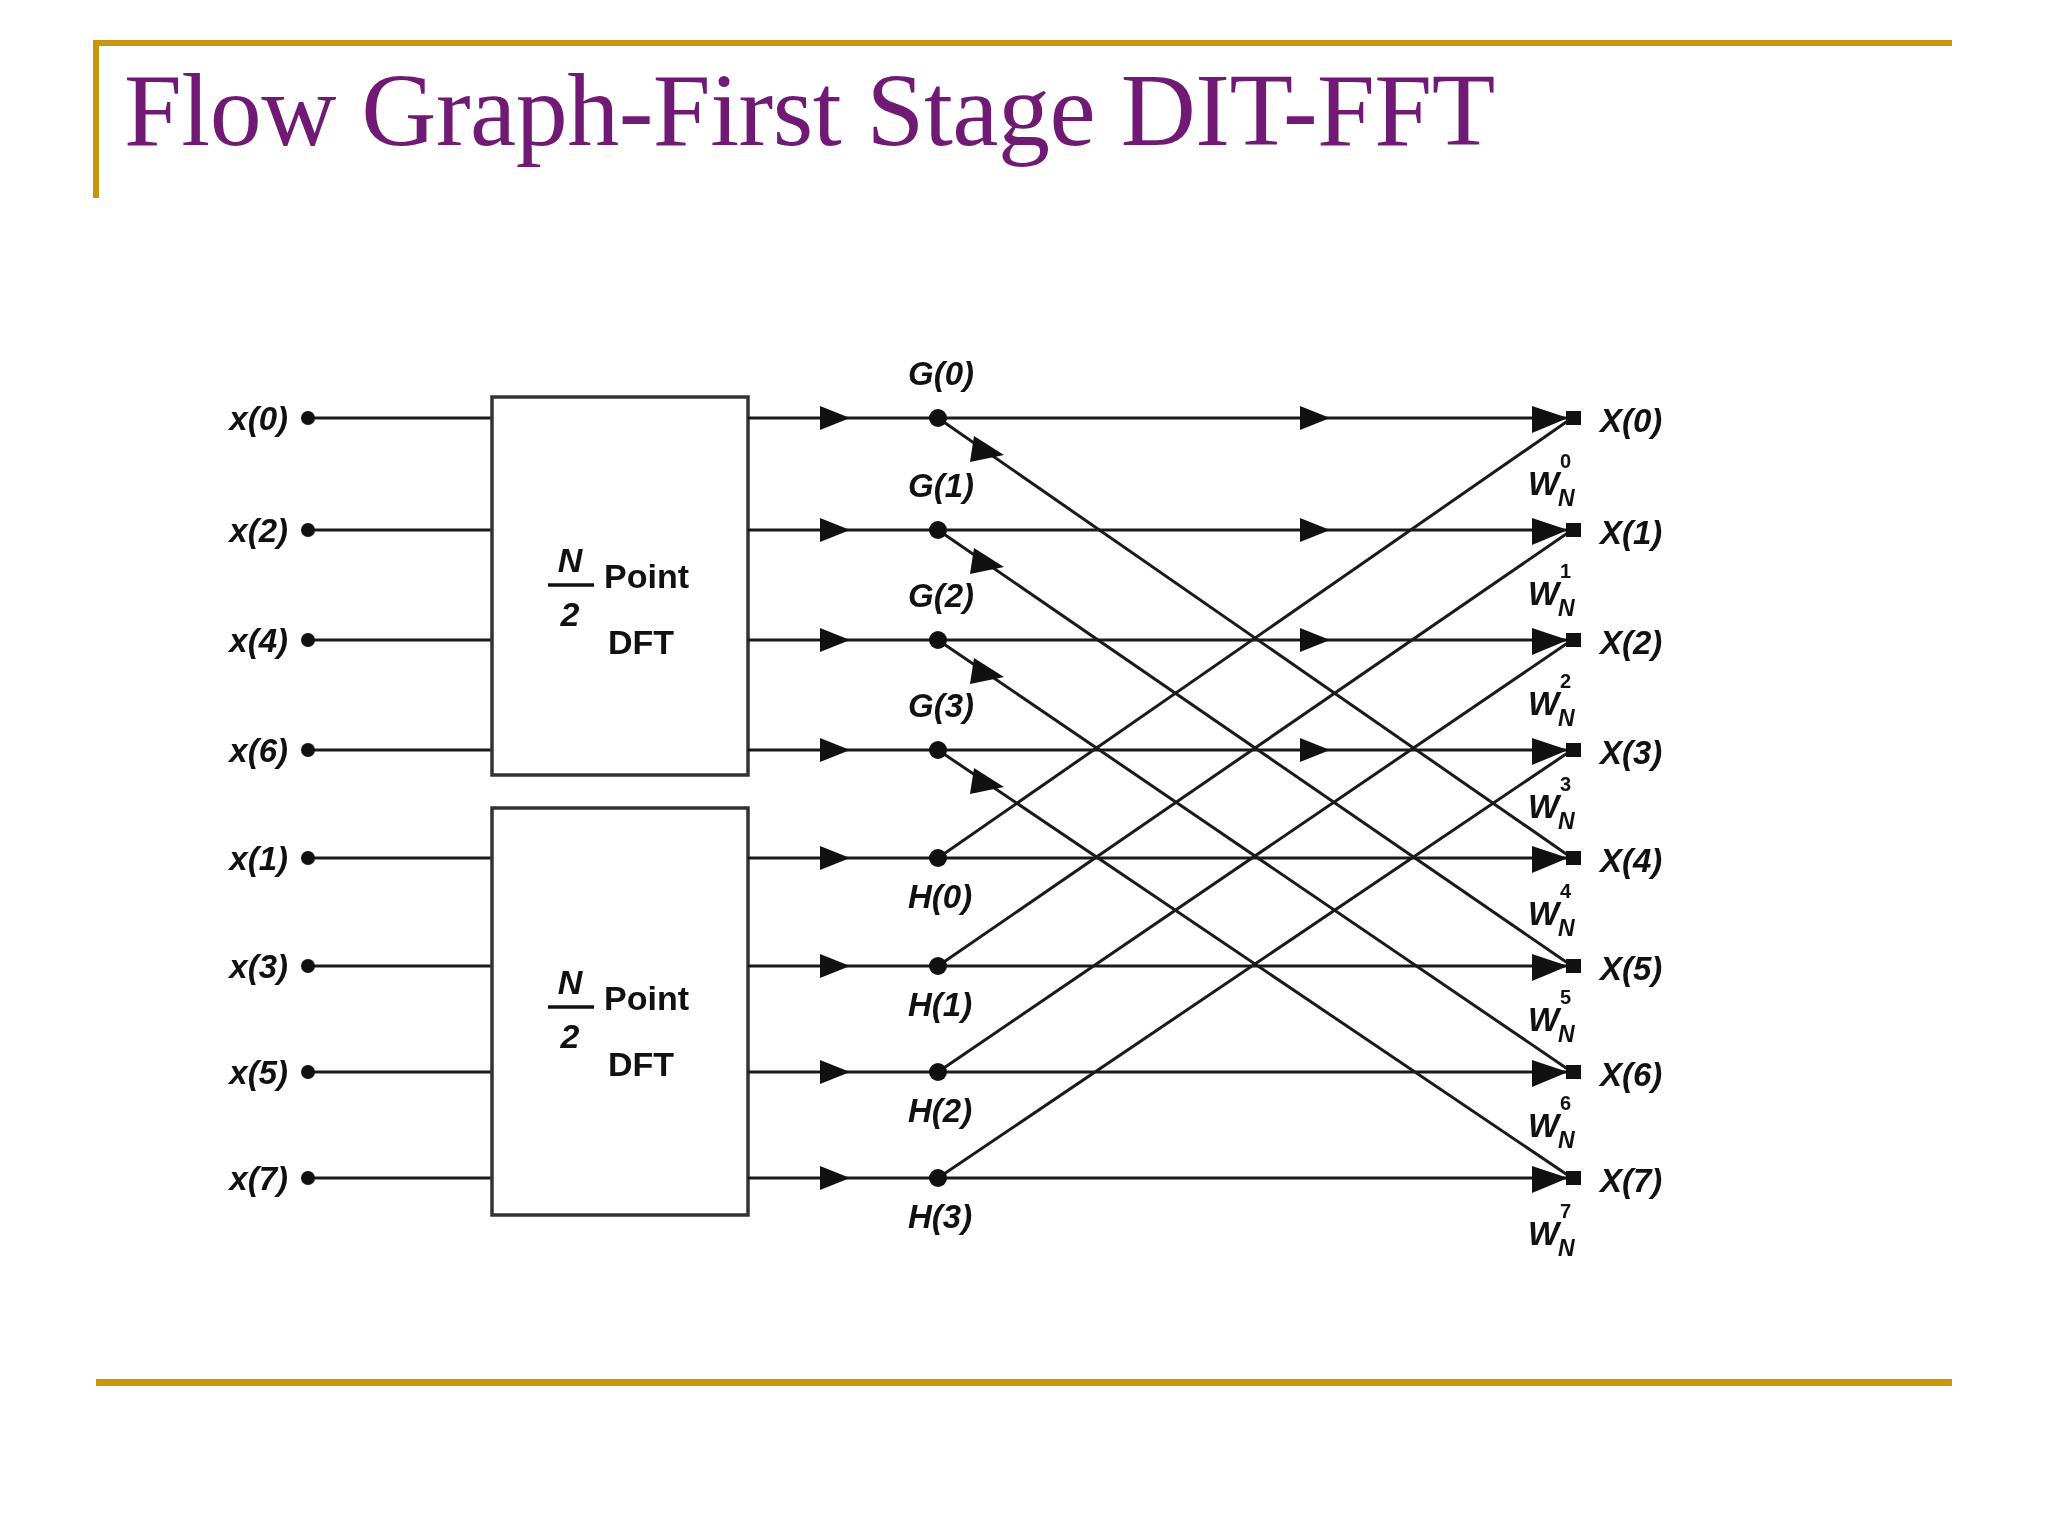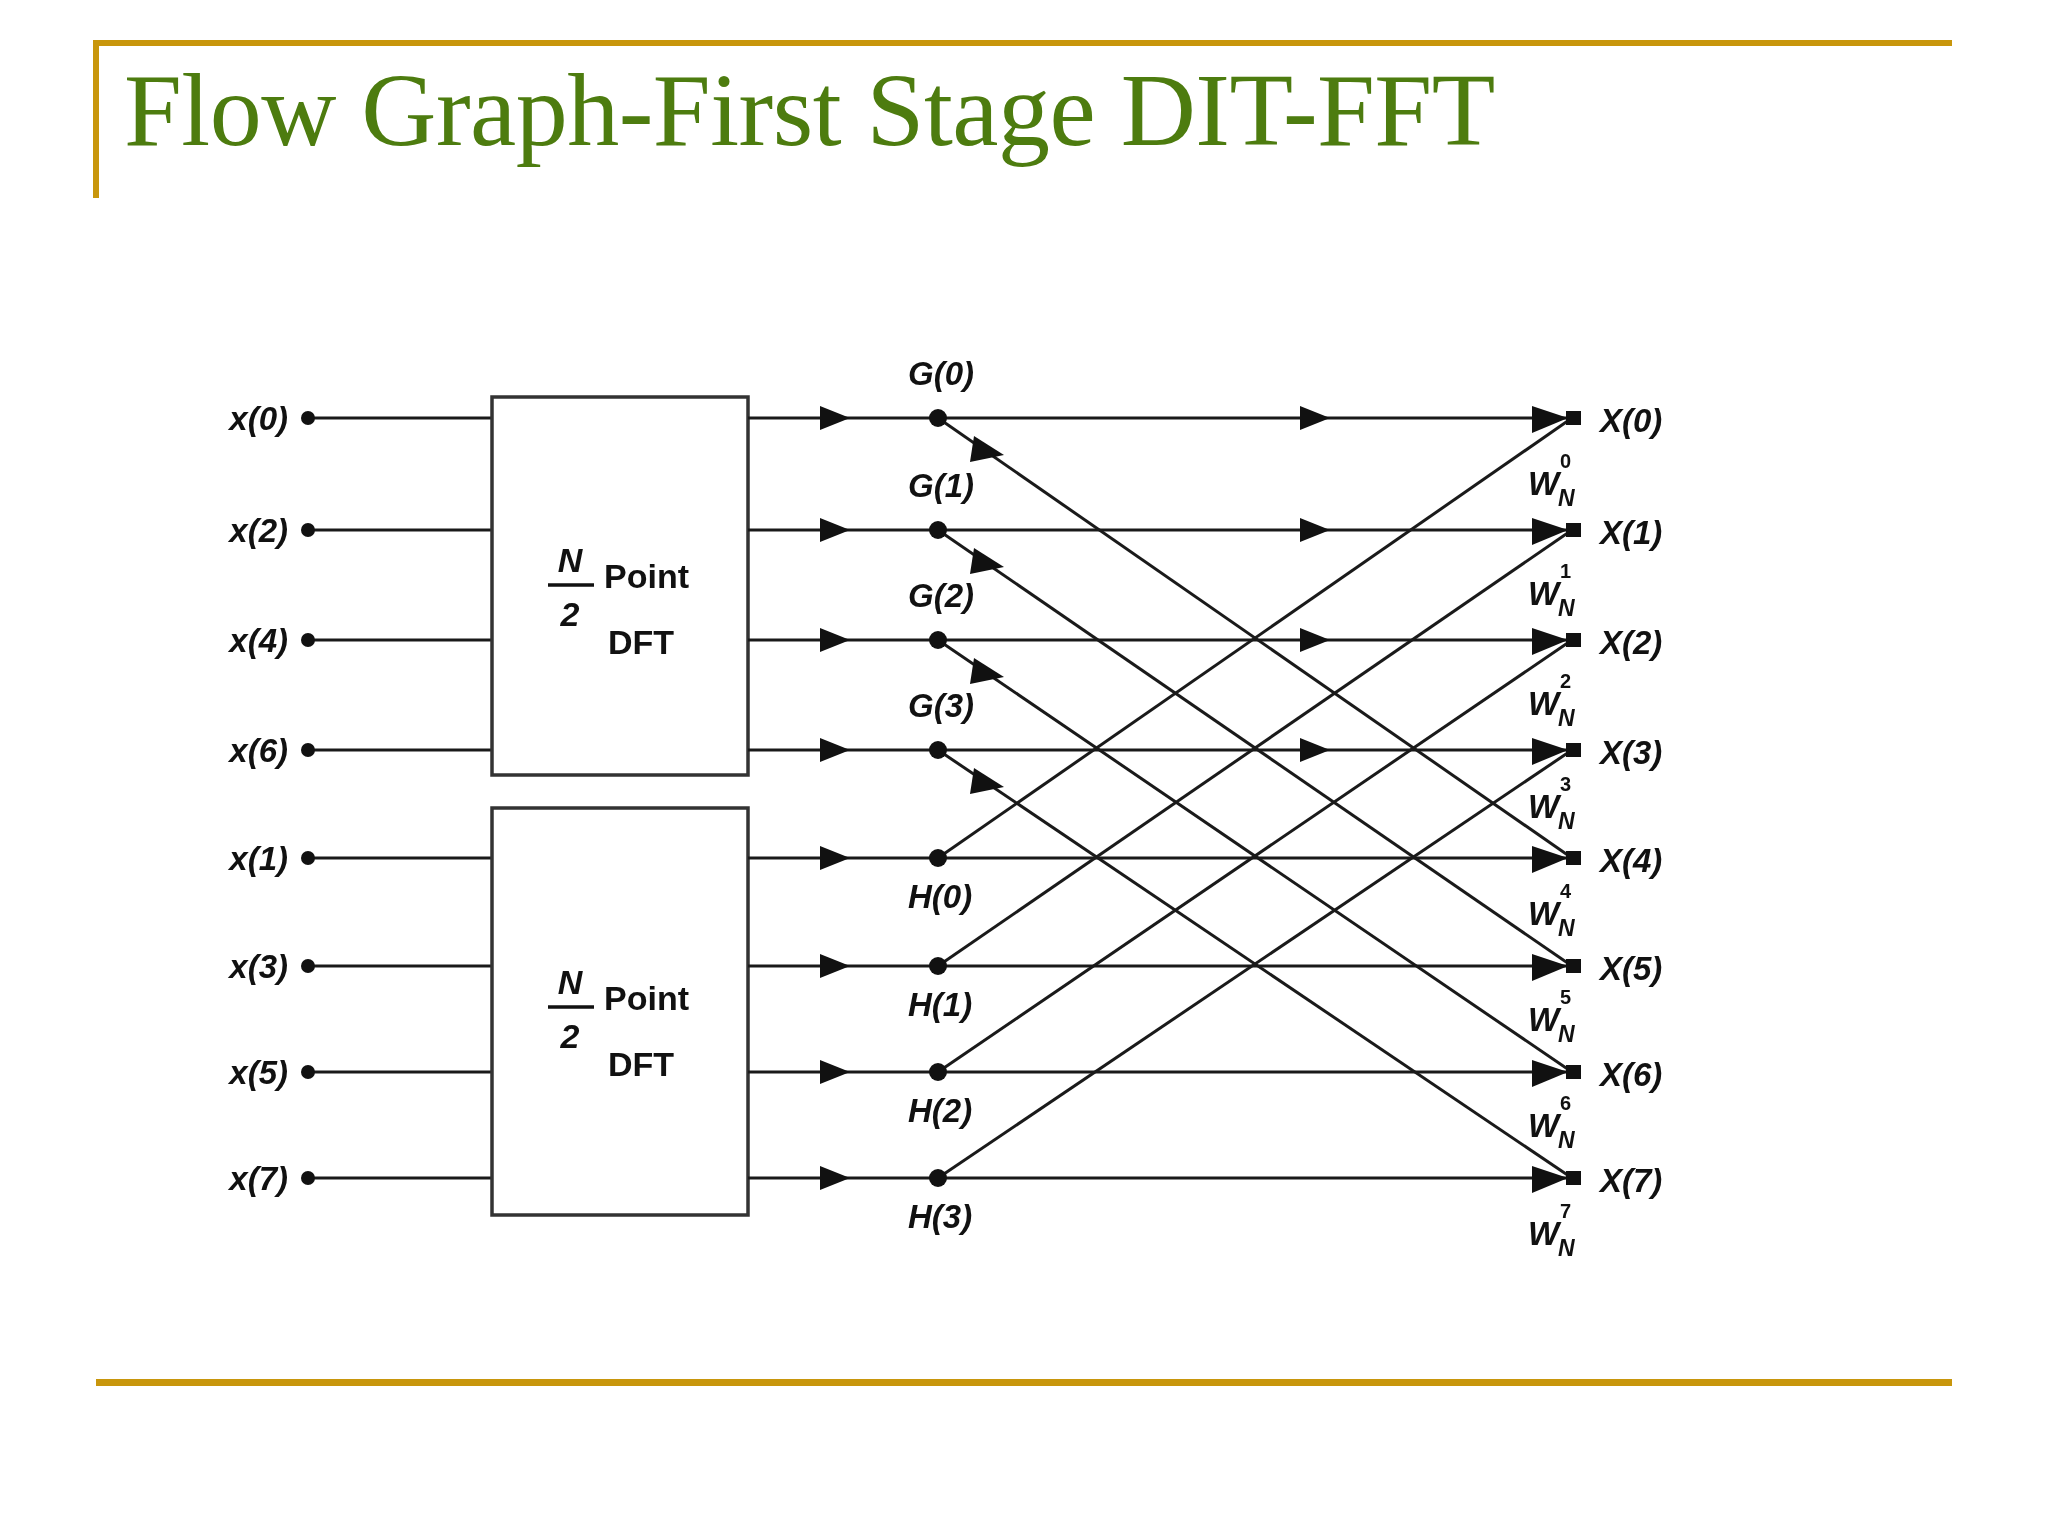--- a/index.html
+++ b/index.html
@@ -41,21 +41,21 @@
     height: 7px;
     background: #C8960C;
   }
 
   
   #slide-title {
     position: absolute;
     left: 124px;
     top: 55px;
     width: 1800px;
-    color: #4d7c0f;
+    color: #701a75;
     font-family: "Liberation Serif", serif;
     font-size: 104px;
     line-height: 1.05;
     letter-spacing: -0.5px;
     white-space: nowrap;
   }
 
   
   #diagram {
     position: absolute;

